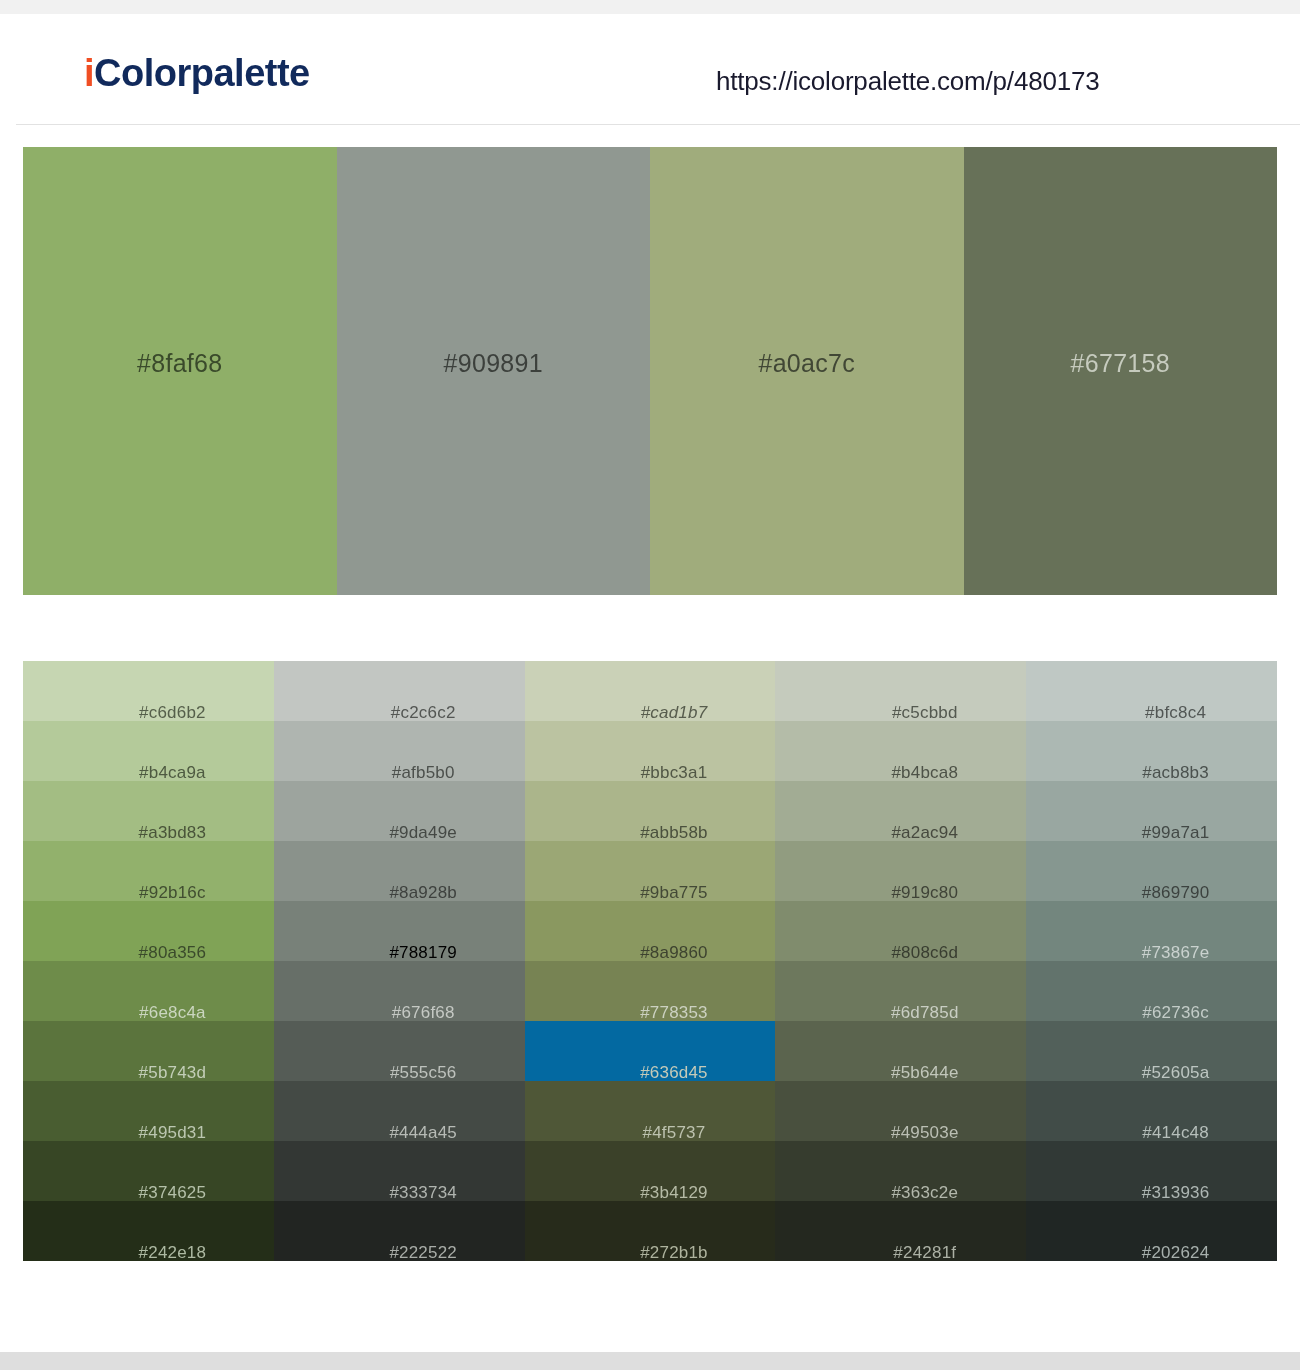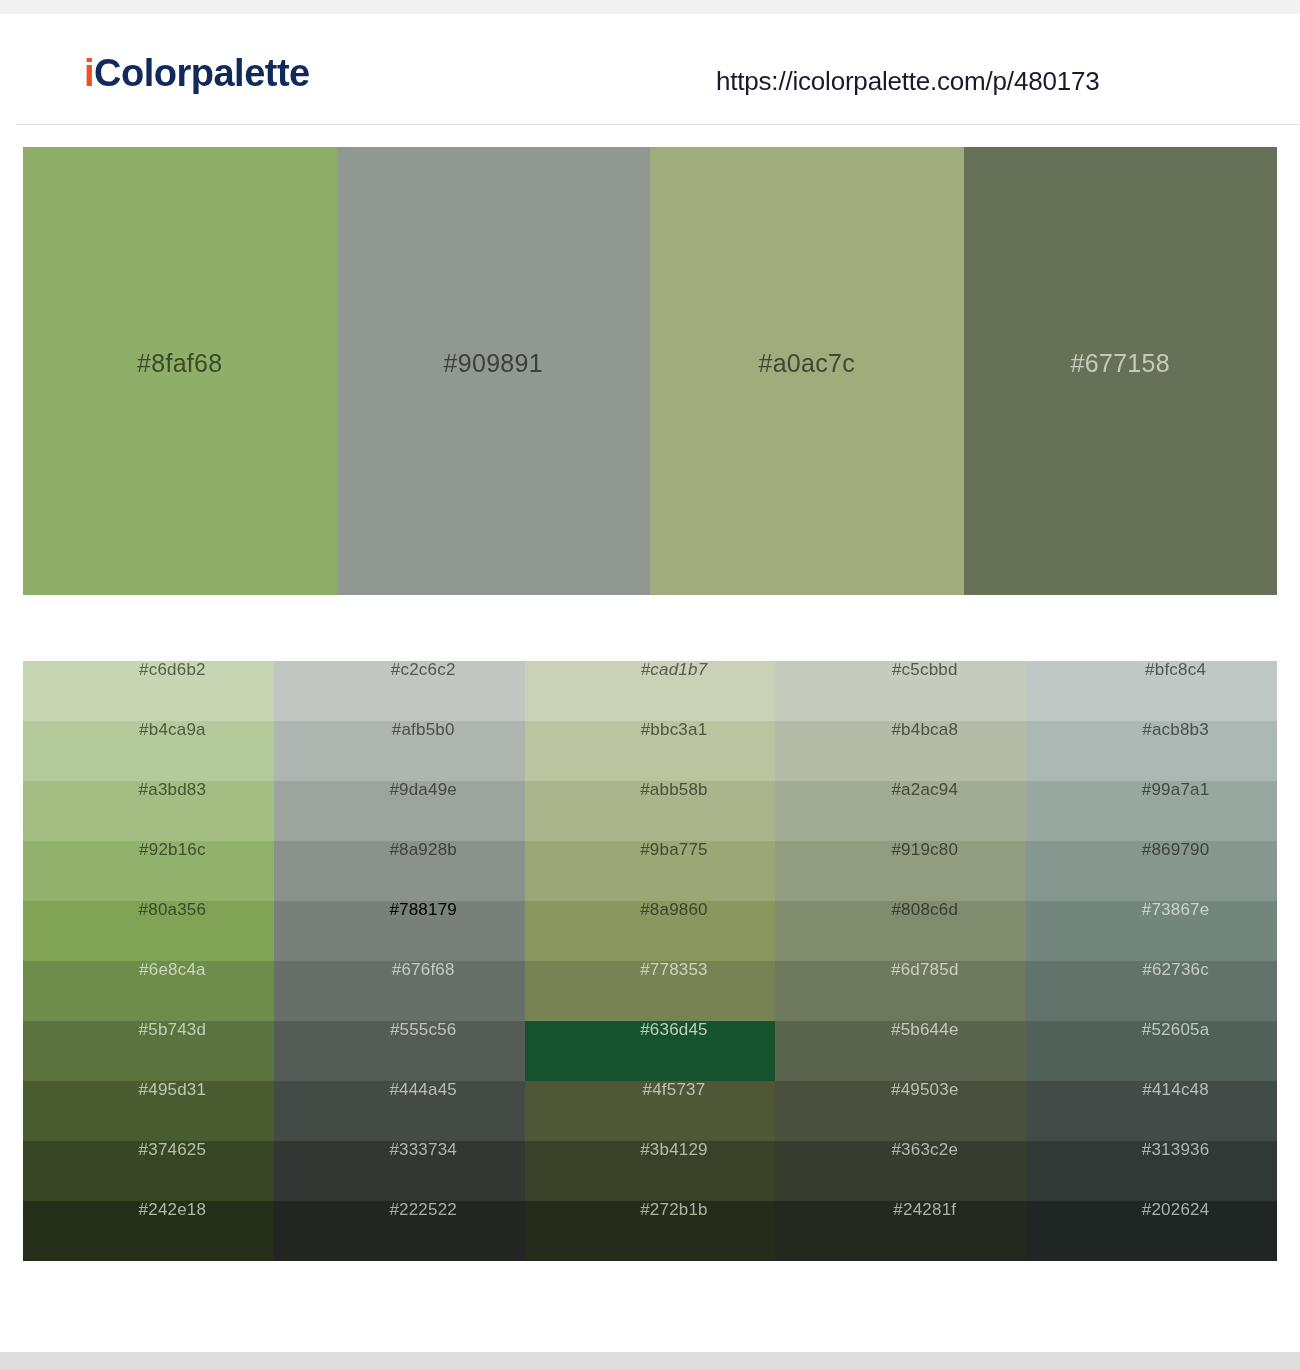--- a/index.html
+++ b/index.html
@@ -94,21 +94,21 @@
     display: flex;
   }
   .shade-col {
     flex: 1 1 0;
     display: flex;
     flex-direction: column;
   }
   .shade-cell {
     flex: 1 1 0;
     display: flex;
-    align-items: flex-start;
+    align-items: flex-end;
     justify-content: center;
     padding-left: 48px;
   }
   .shade-cell .shade-label {
     font-size: 17px;
     letter-spacing: 0.2px;
     line-height: 1;
   }
 
   
@@ -227,21 +227,21 @@
         </div>
         <div class="shade-cell" style="background: rgb(155, 167, 117);">
           <span class="shade-label" style="color: rgb(67, 73, 54);">#9ba775</span>
         </div>
         <div class="shade-cell" style="background: rgb(138, 152, 96);">
           <span class="shade-label" style="color: rgb(61, 66, 47);">#8a9860</span>
         </div>
         <div class="shade-cell" style="background: rgb(119, 131, 83);">
           <span class="shade-label" style="color: rgb(204, 209, 193);">#778353</span>
         </div>
-        <div class="shade-cell" style="background: #14532d;">
+        <div class="shade-cell" style="background: #0369a1;">
           <span class="shade-label" style="color: rgb(197, 202, 184);">#636d45</span>
         </div>
         <div class="shade-cell" style="background: rgb(79, 87, 55);">
           <span class="shade-label" style="color: rgb(189, 194, 175);">#4f5737</span>
         </div>
         <div class="shade-cell" style="background: rgb(59, 65, 41);">
           <span class="shade-label" style="color: rgb(182, 187, 166);">#3b4129</span>
         </div>
         <div class="shade-cell" style="background: rgb(39, 43, 27);">
           <span class="shade-label" style="color: rgb(174, 179, 158);">#272b1b</span>

